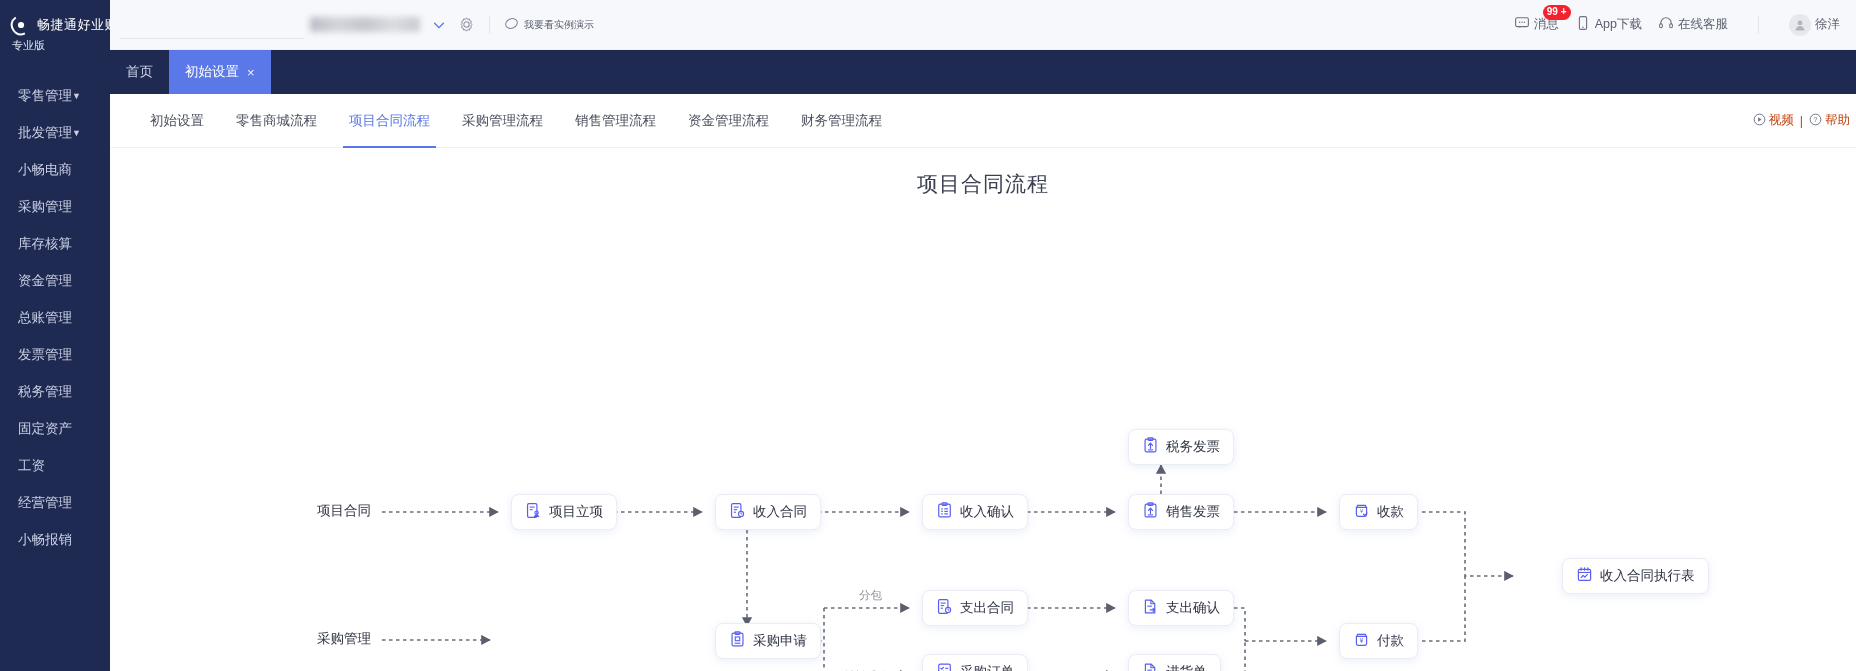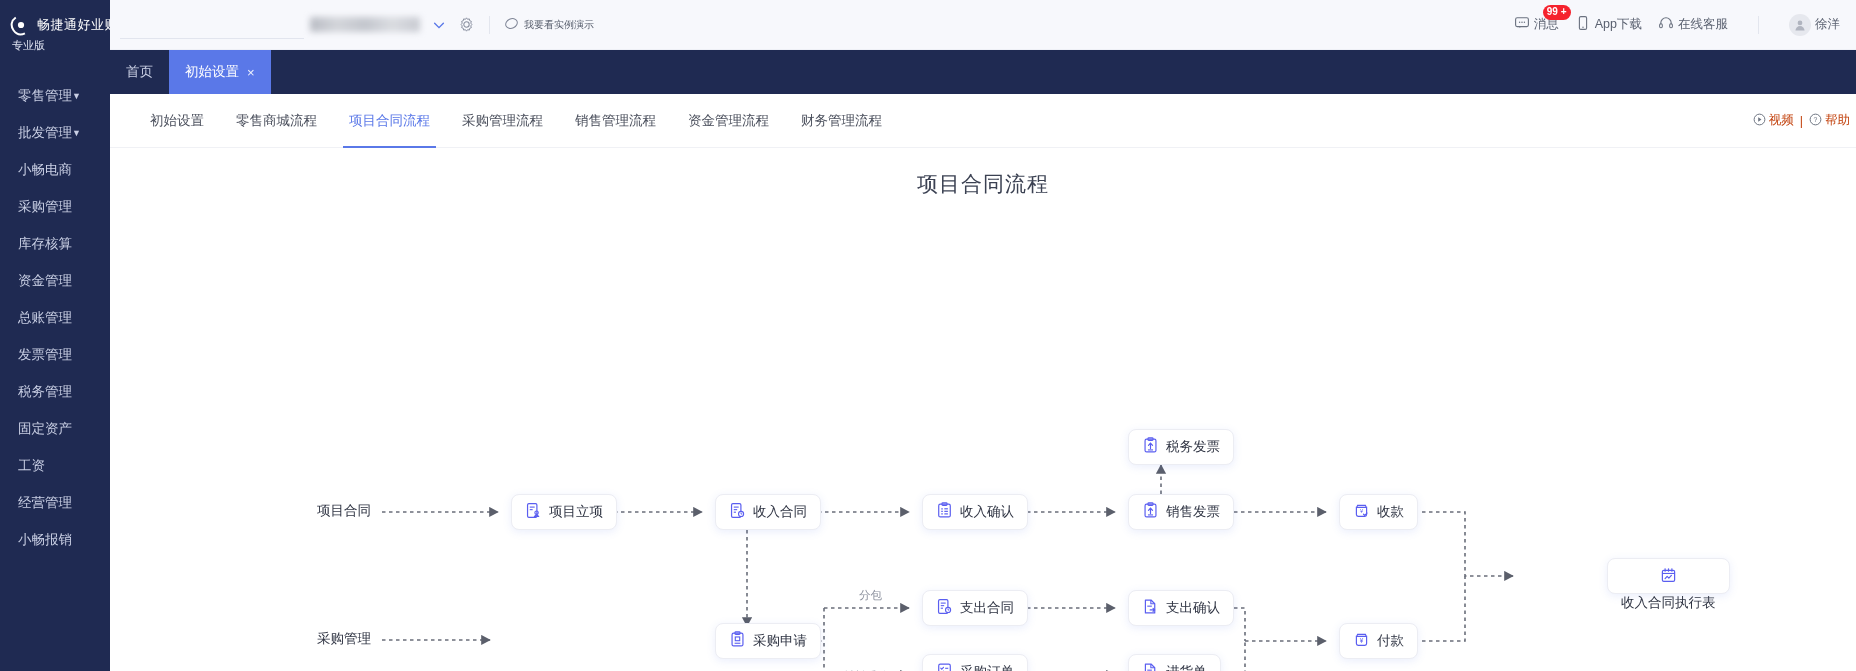--- a/index.html
+++ b/index.html
@@ -440,21 +440,21 @@
           <svg width="17" height="17" viewBox="0 0 20 20">
               <path d="M4 6.4h12v8.4a2 2 0 01-2 2H6a2 2 0 01-2-2z" fill="none" stroke="#5a5ef0" stroke-width="1.4"></path>
               <path d="M5.4 4h9.2l1 2.4H4.4z" fill="none" stroke="#5a5ef0" stroke-width="1.3"></path>
               <text x="10" y="13.4" font-size="6.6" text-anchor="middle" fill="#5a5ef0" font-family="Liberation Sans, sans-serif">¥</text>
               <path d="M12.4 14.4l1.4 1.4 2.6-2.8" fill="none" stroke="#5a5ef0" stroke-width="1.4" stroke-linecap="round"></path>
             </svg>
         </span>
         <span>收款</span>
       </div>
 
-      <div class="node" style="left:1497px; top:410px;flex-direction:column;">
+      <div class="node" style="left:1452px; top:410px;">
         <span>
           <svg width="17" height="17" viewBox="0 0 20 20">
               <rect x="2.8" y="4" width="14.4" height="13" rx="1.6" fill="none" stroke="#5a5ef0" stroke-width="1.4"></rect>
               <line x1="2.8" y1="7.6" x2="17.2" y2="7.6" stroke="#5a5ef0" stroke-width="1.3"></line>
               <line x1="6" y1="2.2" x2="6" y2="5" stroke="#5a5ef0" stroke-width="1.4" stroke-linecap="round"></line>
               <line x1="10" y1="2.2" x2="10" y2="5" stroke="#5a5ef0" stroke-width="1.4" stroke-linecap="round"></line>
               <line x1="14" y1="2.2" x2="14" y2="5" stroke="#5a5ef0" stroke-width="1.4" stroke-linecap="round"></line>
               <path d="M6 13.6l2.4-2.6 2 2 3-3.2" fill="none" stroke="#5a5ef0" stroke-width="1.4" stroke-linecap="round" stroke-linejoin="round"></path>
             </svg>
         </span>

